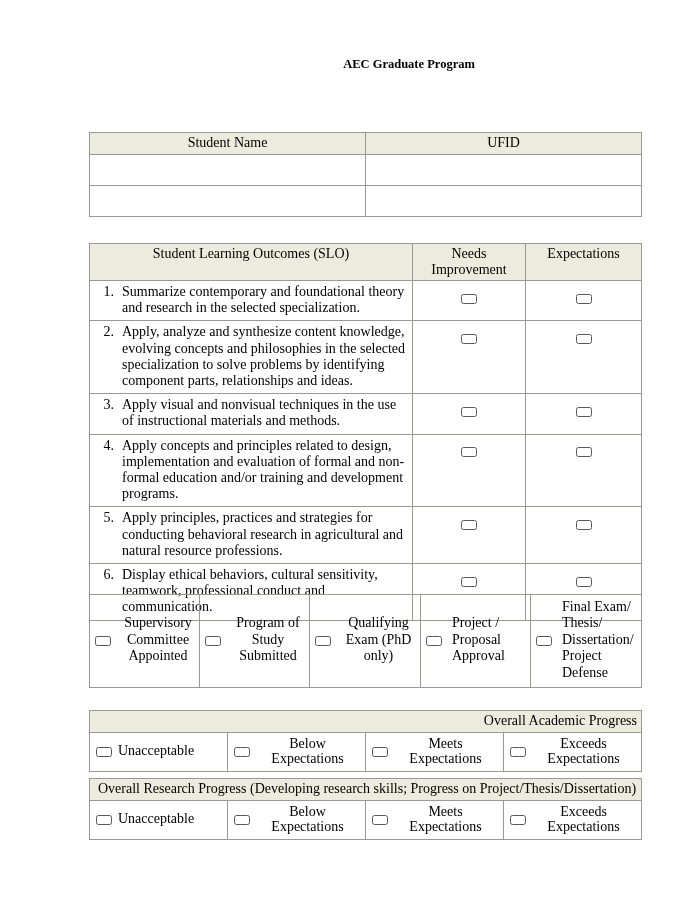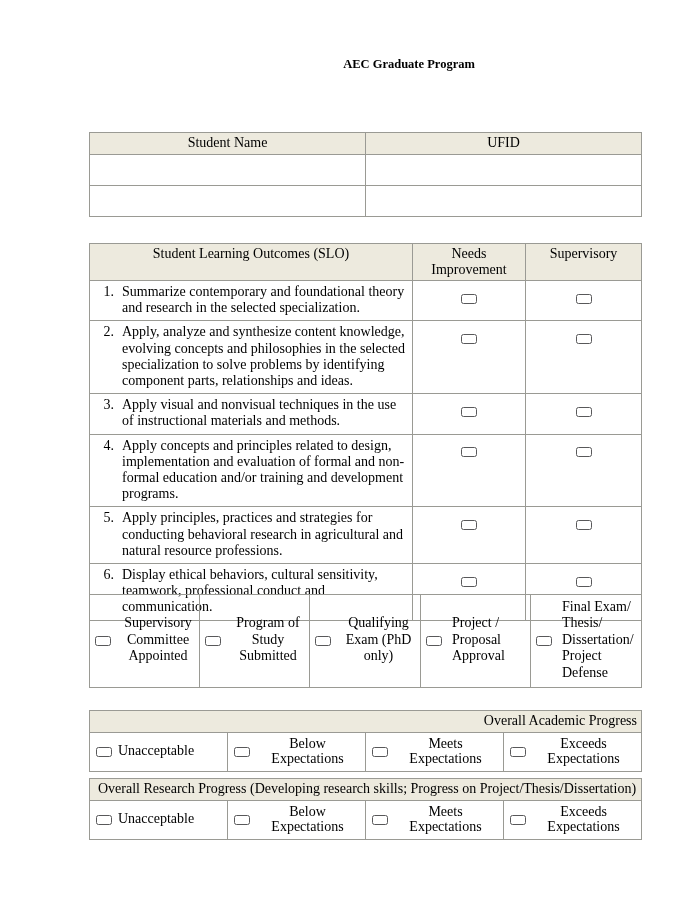--- a/index.html
+++ b/index.html
@@ -251,21 +251,21 @@
         <col style="width:113px">
         <col style="width:116px">
       </colgroup>
     <tbody id="slo-body">
       <tr>
         <td class="hd">Student Learning Outcomes (SLO)</td>
         <td class="hd">
           <div>Needs</div>
           <div>Improvement</div>
         </td>
-        <td class="hd">Supervisory</td>
+        <td class="hd">Expectations</td>
       </tr>
     <tr>
           <td class="slo-text">
             <div class="row-inner">
               <div class="slo-num">1.</div>
               <div class="slo-body">Summarize contemporary and foundational theory and research in the selected specialization.</div>
             </div>
           </td>
           <td class="chk-cell"><span class="cb"></span></td>
           <td class="chk-cell"><span class="cb"></span></td>

